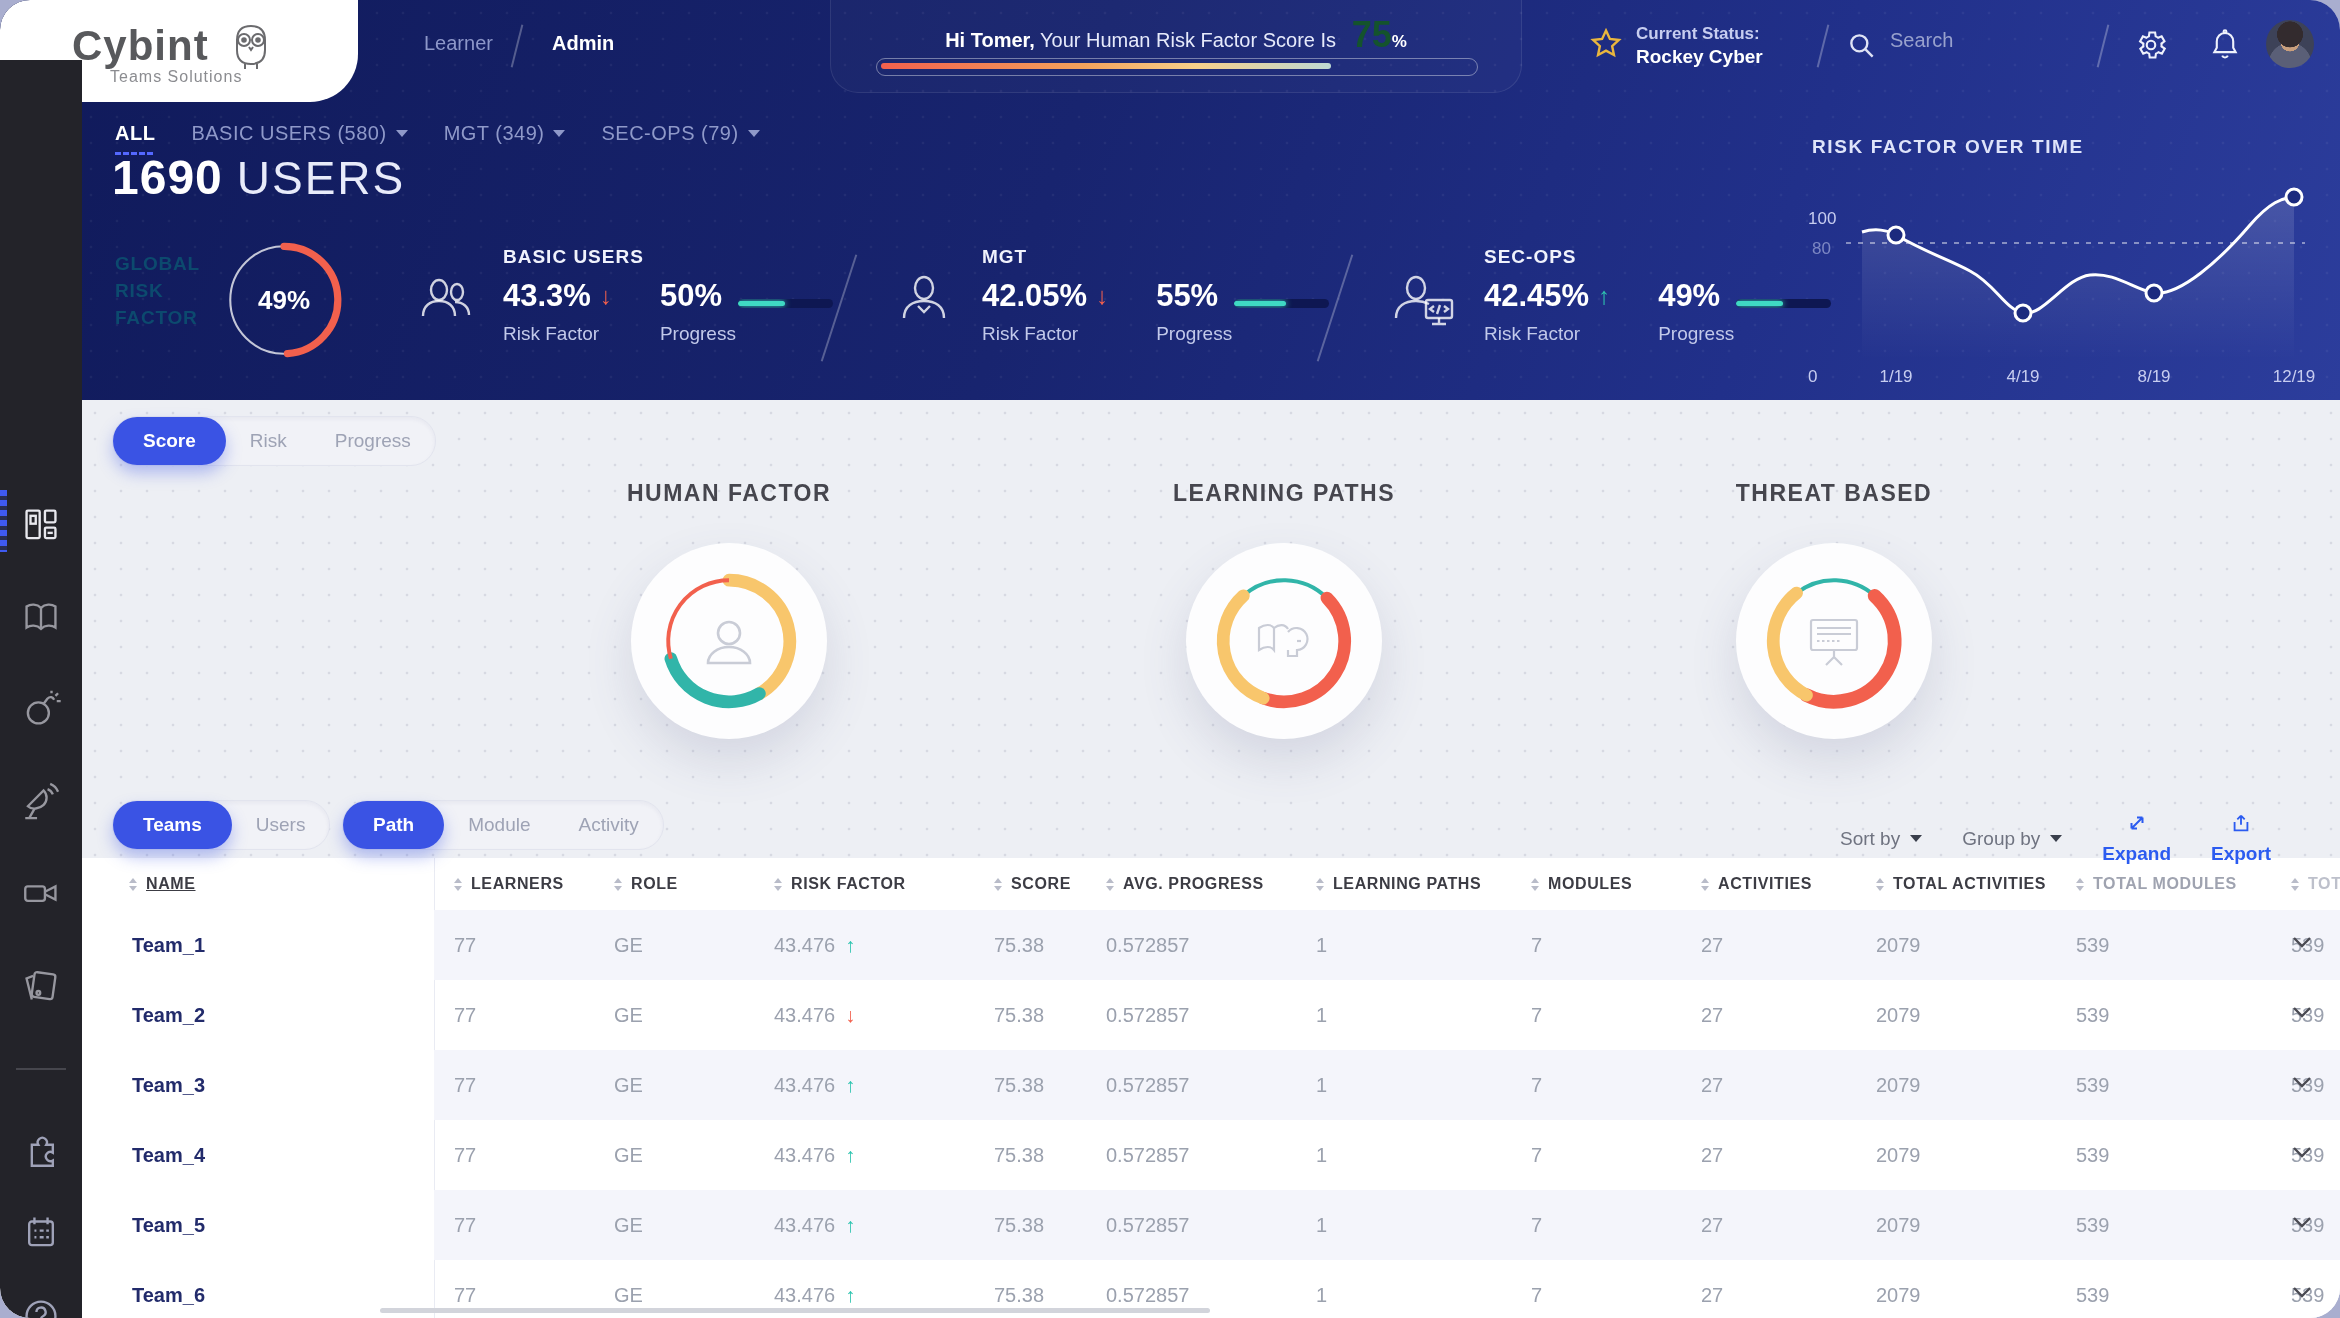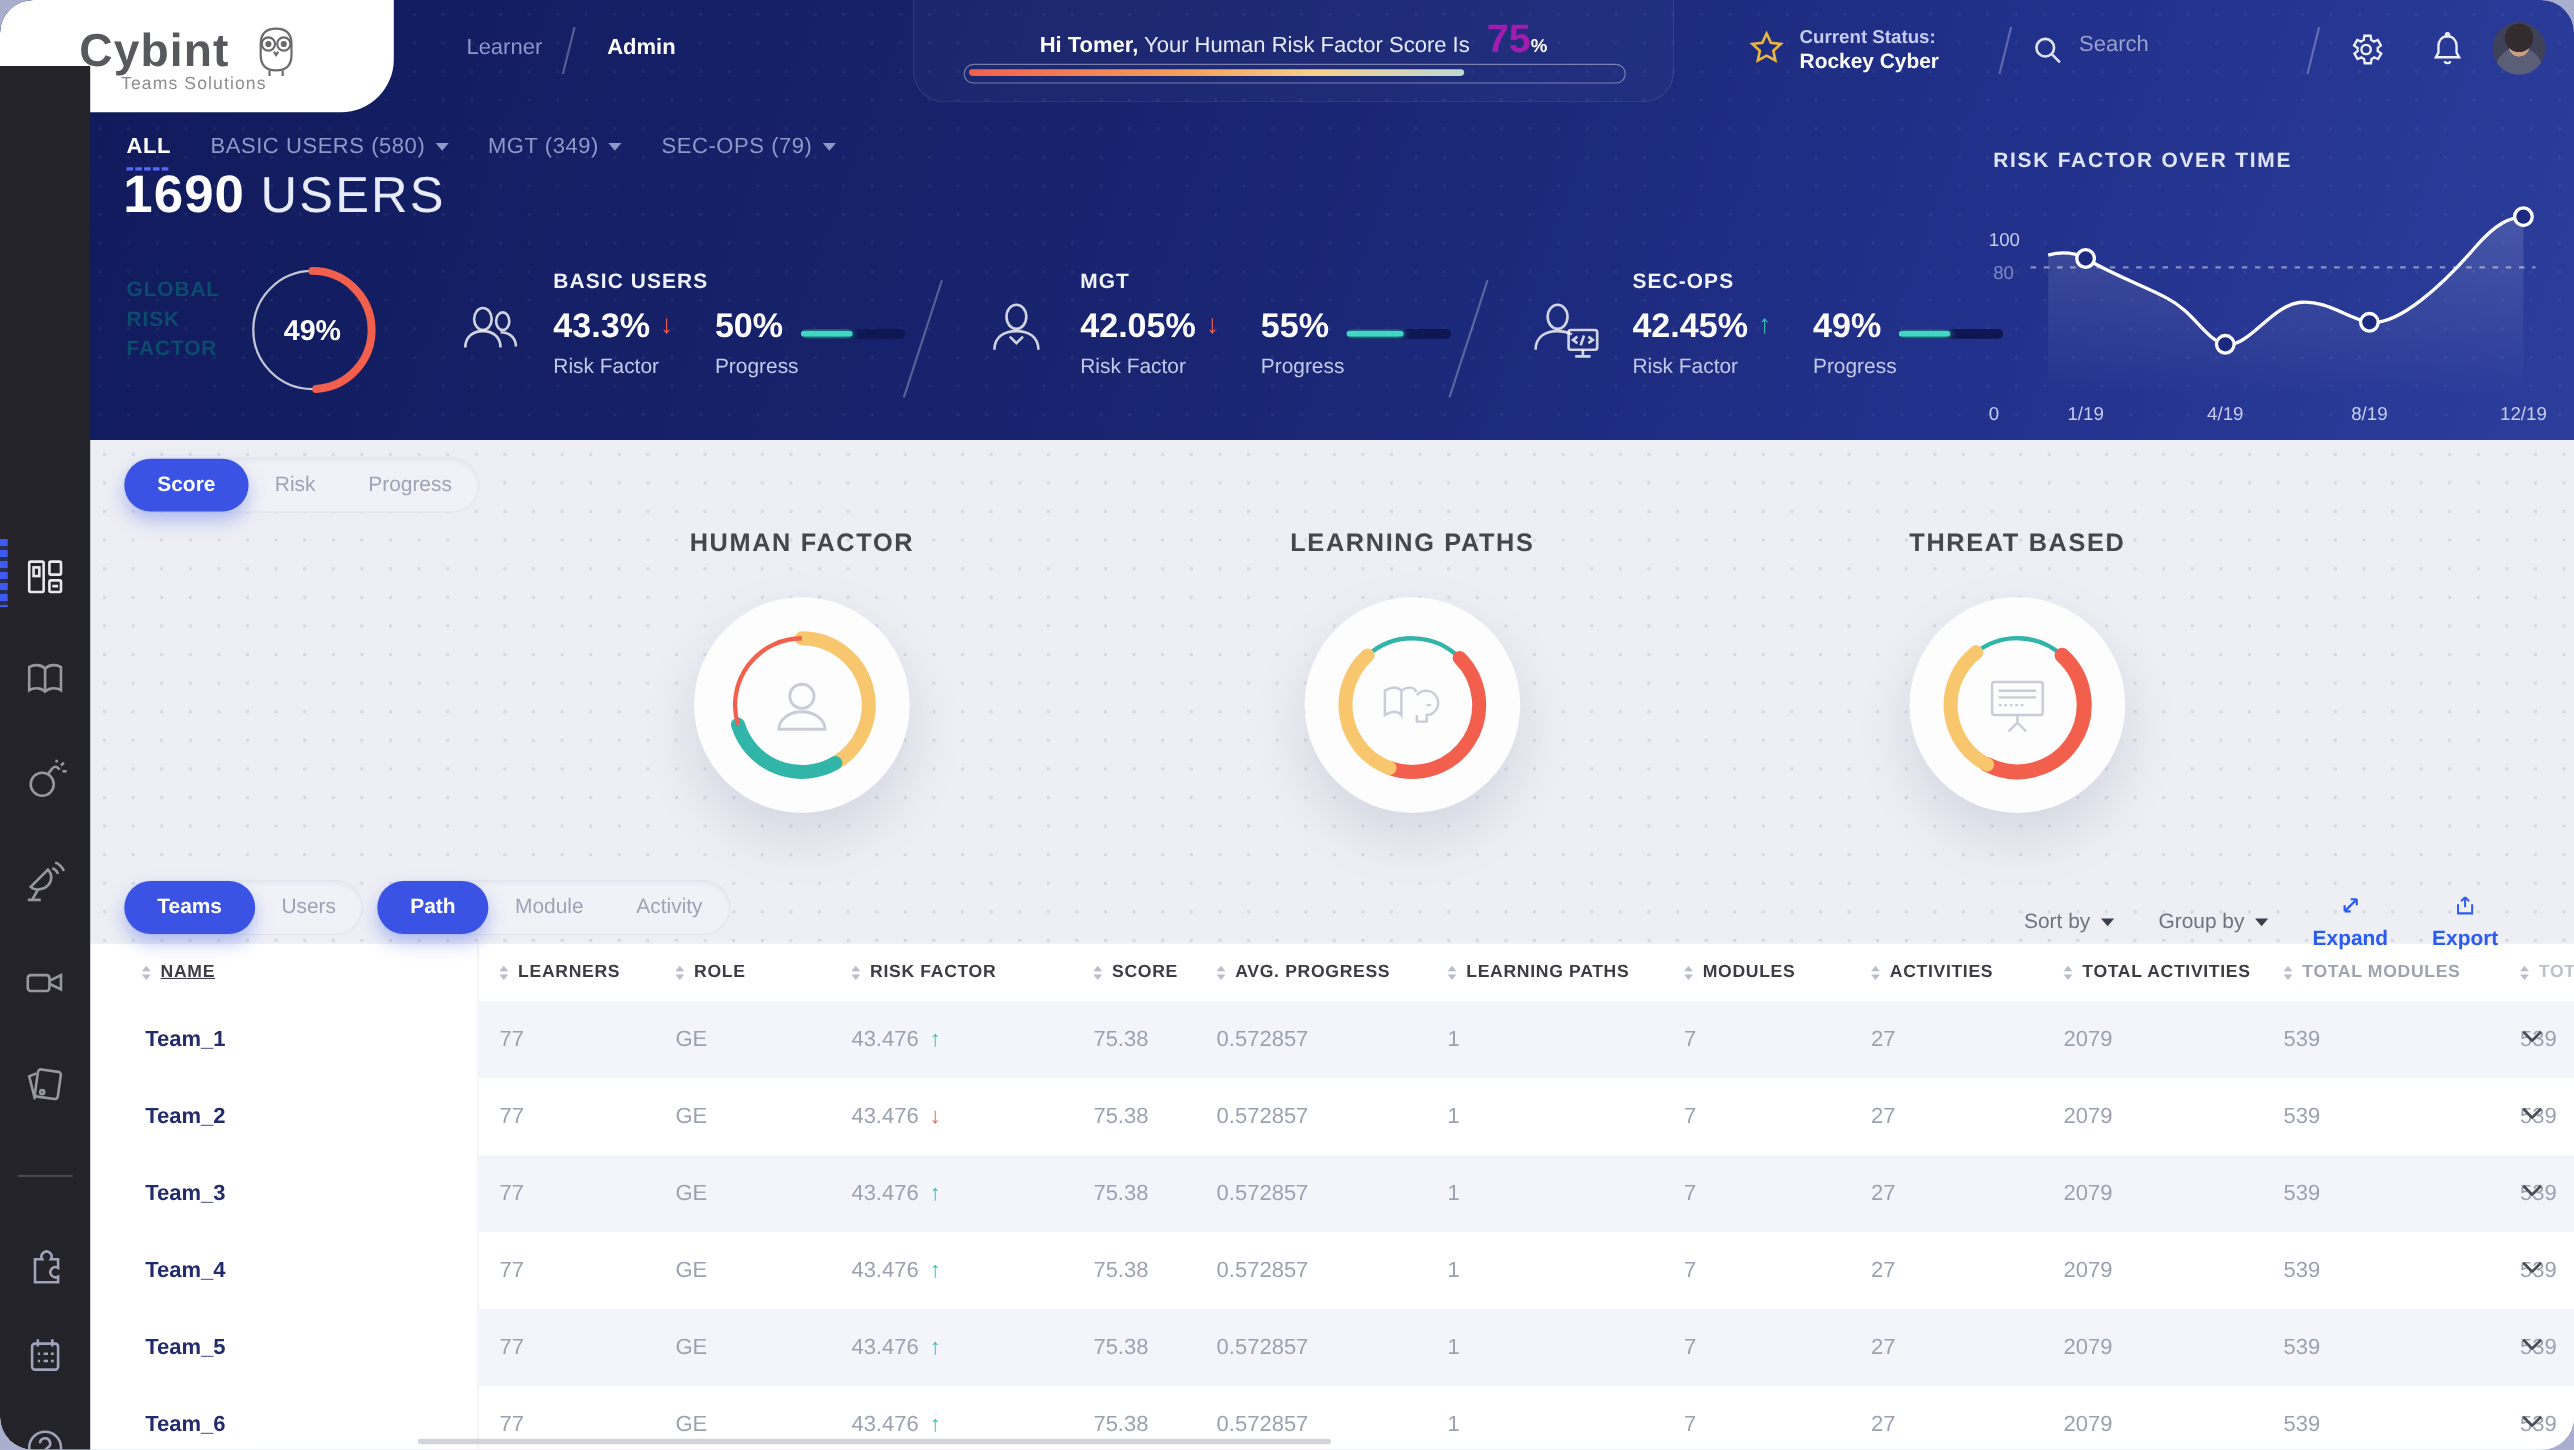--- a/index.html
+++ b/index.html
@@ -14,21 +14,21 @@
   .tagline{position:absolute;left:110px;top:68px;font-size:16px;color:#8b8c90;letter-spacing:1px;}
   .owl{position:absolute;left:222px;top:18px;}
   .topnav{position:absolute;top:0;left:0;right:0;height:92px;z-index:5;}
   .nav-item{position:absolute;top:32px;font-size:20px;color:#8d97c9;cursor:pointer;}
   .nav-item.active{color:#fff;font-weight:700;}
   .vdiv{position:absolute;width:2px;height:44px;background:rgba(255,255,255,.28);transform:rotate(14deg);top:24px;}
   .greet-panel{position:absolute;left:830px;top:0;width:690px;height:92px;background:rgba(255,255,255,.025);
     border:1px solid rgba(255,255,255,.09);border-top:none;border-radius:0 0 28px 28px;}
   .greet-line{position:absolute;left:0;right:0;top:14px;text-align:center;color:#e6eafb;font-size:20px;font-weight:300;}
   .greet-line b{font-weight:800;color:#fff;}
-  .greet-score{font-size:36px;font-weight:800;color:#a21caf;margin-left:10px;}
+  .greet-score{font-size:36px;font-weight:800;color:#14532d;margin-left:10px;}
   .greet-pct{font-size:17px;font-weight:700;color:#fff;}
   .greet-bar{position:absolute;left:45px;top:58px;width:600px;height:16px;border:1px solid rgba(255,255,255,.4);border-radius:9px;}
   .greet-fill{position:absolute;left:4px;top:4px;height:6px;border-radius:4px;
     background:linear-gradient(90deg,#f2604d 0%,#f3a25c 45%,#f7d08a 70%,#bdd9d4 100%);}
   .status-label{position:absolute;left:1636px;top:24px;font-size:17px;color:#c7cdf0;font-weight:bold;}
   .status-value{position:absolute;left:1636px;top:46px;font-size:19px;color:#fff;font-weight:800;}
   .search-input{position:absolute;left:1888px;top:28px;width:180px;background:transparent;border:none;outline:none;
     color:#dfe3f5;font-size:20px;font-family:"Liberation Sans",sans-serif;}
   .search-input::placeholder{color:#98a1cd;}
   .icon-btn{position:absolute;cursor:pointer;}
@@ -51,21 +51,21 @@
 
   .global-label{position:absolute;left:115px;top:250px;font-size:19px;font-weight:600;line-height:27px;color:#0c4a6e;letter-spacing:.8px;z-index:3;}
   .gdonut{position:absolute;left:222px;top:238px;z-index:3;}
   .gdonut-val{position:absolute;left:222px;top:238px;width:124px;height:124px;display:flex;align-items:center;justify-content:center;
     color:#fff;font-size:26px;font-weight:800;z-index:4;}
 
   .ggroup{position:absolute;top:246px;display:flex;z-index:3;}
   .ggroup .gicon{margin-top:22px;}
   .gtext{margin-left:26px;}
   .gname{font-size:19px;font-weight:600;color:#f0f2fc;letter-spacing:1px;}
-  .grow{display:flex;gap:38px;margin-top:10px;}
+  .grow{display:flex;gap:48px;margin-top:10px;}
   .gnum{font-size:31px;font-weight:800;color:#fff;display:flex;align-items:center;}
   .g-arrow{font-size:24px;font-weight:700;margin-left:9px;}
   .glabel{font-size:19px;color:#c2c9ea;margin-top:9px;font-weight:300;}
   .pbar{width:95px;height:9px;background:#0e1752;border-radius:5px;margin:14px 0 0 16px;position:relative;overflow:hidden;}
   .pfill{position:absolute;left:0;top:2px;height:5px;border-radius:3px;background:#3fd9c3;box-shadow:0 0 6px #3fd9c3;}
   .gdiv{position:absolute;top:252px;width:2px;height:112px;background:rgba(255,255,255,.28);transform:rotate(18deg);z-index:3;}
 
   .chart-title{position:absolute;left:1812px;top:136px;font-size:19px;font-weight:600;color:#dfe4fa;letter-spacing:1.6px;z-index:3;}
   .chart-svg{position:absolute;left:1800px;top:160px;z-index:3;}
 

